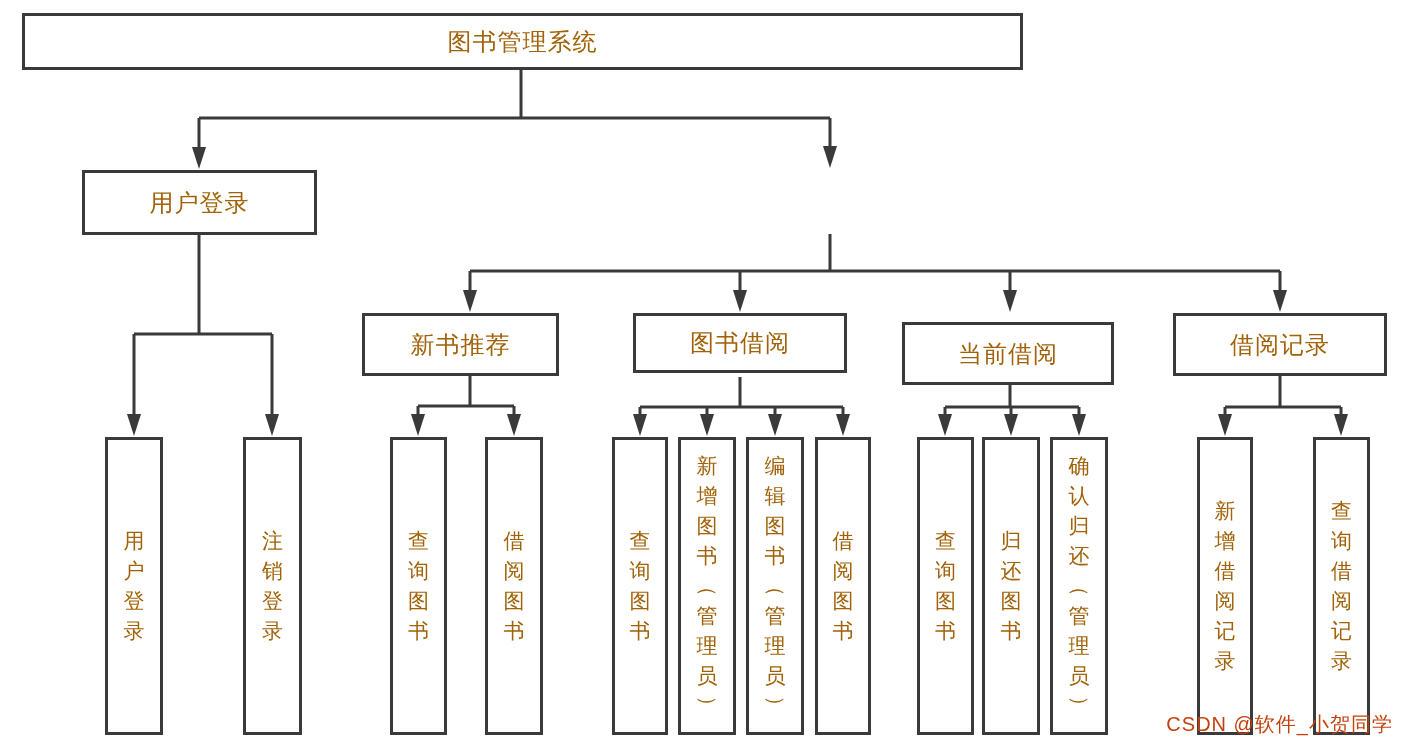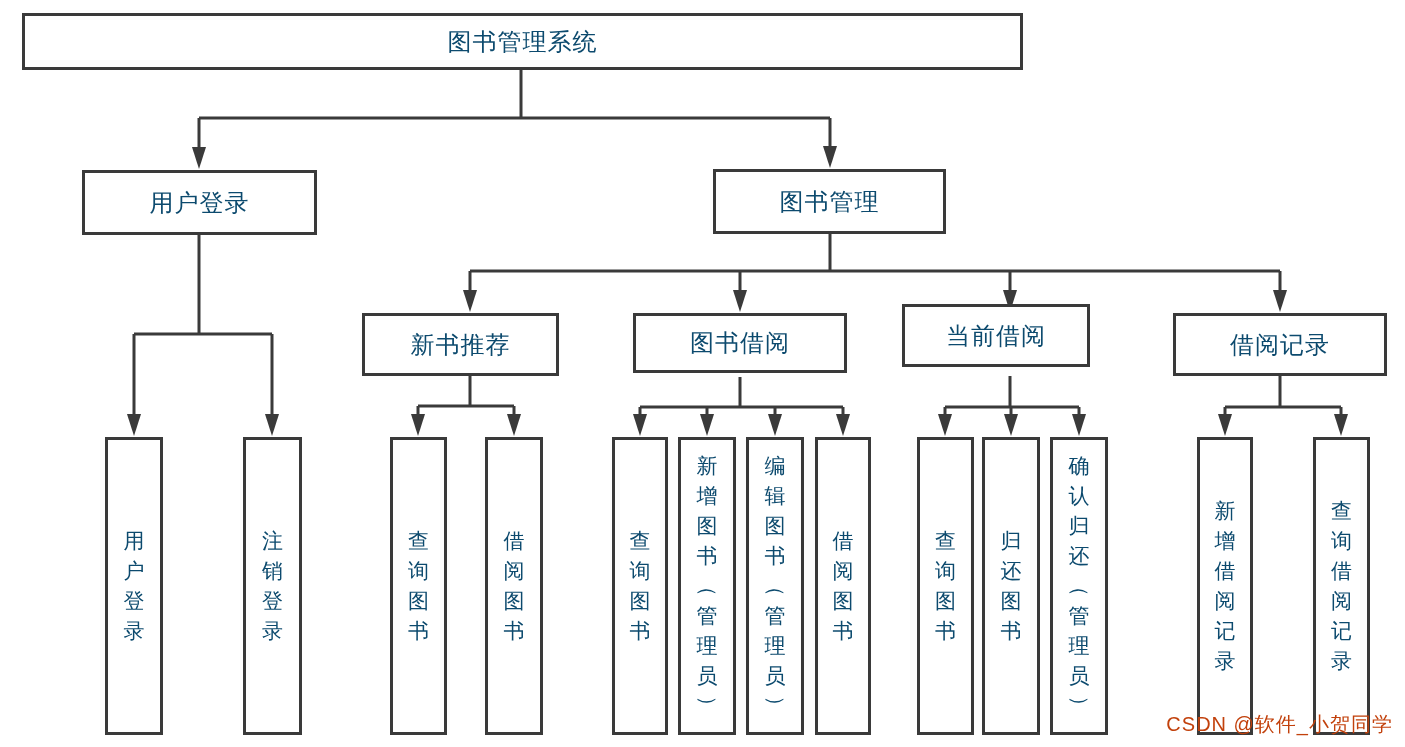--- a/index.html
+++ b/index.html
@@ -3,21 +3,21 @@
 <meta charset="utf-8">
 <style>
   html,body{margin:0;padding:0;background:#fff;}
   .stage{
     position:relative;width:1405px;height:747px;background:#ffffff;
     font-family:"Liberation Sans","DejaVu Sans",sans-serif;overflow:hidden;
   }
   .conn{position:absolute;left:0;top:0;width:1405px;height:747px;pointer-events:none;}
   .box{
     position:absolute;box-sizing:border-box;border:3px solid #3a3a3a;background:#ffffff;
-    display:flex;align-items:center;justify-content:center;color:#0c4a6e;
+    display:flex;align-items:center;justify-content:center;color:#a16207;
   }
   .box.h{font-size:24px;letter-spacing:1px;white-space:nowrap;}
   .box.v{flex-direction:column;}
   .box.v .ch{display:block;font-size:21px;line-height:30px;height:30px;text-align:center;}
   .box.v .ch.rot{transform:rotate(90deg);}
   .watermark{
     position:absolute;top:711px;right:12px;font-size:20px;color:#c2410c;
     letter-spacing:1px;white-space:nowrap;z-index:5;
   }
 </style>
@@ -52,25 +52,24 @@
       <polygon points="945,436 938,414 952,414" fill="#3a3a3a"></polygon>
       <polygon points="1011,436 1004,414 1018,414" fill="#3a3a3a"></polygon>
       <polygon points="1079,436 1072,414 1086,414" fill="#3a3a3a"></polygon>
       <polygon points="1225,436 1218,414 1232,414" fill="#3a3a3a"></polygon>
       <polygon points="1341,436 1334,414 1348,414" fill="#3a3a3a"></polygon>
     </svg>
 
   <div class="box h" style="left:22px;top:13px;width:1001px;height:57px">图书管理系统</div>
 
   <div class="box h" style="left:82px;top:170px;width:235px;height:65px">用户登录</div>
-  <div class="box h" style="left:713px;top:169px;width:233px;height:65px">图书管理</div>
 
   <div class="box h" style="left:362px;top:313px;width:197px;height:63px">新书推荐</div>
   <div class="box h" style="left:633px;top:313px;width:214px;height:60px">图书借阅</div>
-  <div class="box h" style="left:902px;top:304px;width:188px;height:63px">当前借阅</div>
+  <div class="box h" style="left:902px;top:322px;width:212px;height:63px">当前借阅</div>
   <div class="box h" style="left:1173px;top:313px;width:214px;height:63px">借阅记录</div>
 
   <div class="box v" style="left:105px;top:437px;width:58px;height:298px">
       <span class="ch">用</span>
       <span class="ch">户</span>
       <span class="ch">登</span>
       <span class="ch">录</span>
     </div>
   <div class="box v" style="left:243px;top:437px;width:59px;height:298px">
       <span class="ch">注</span>

